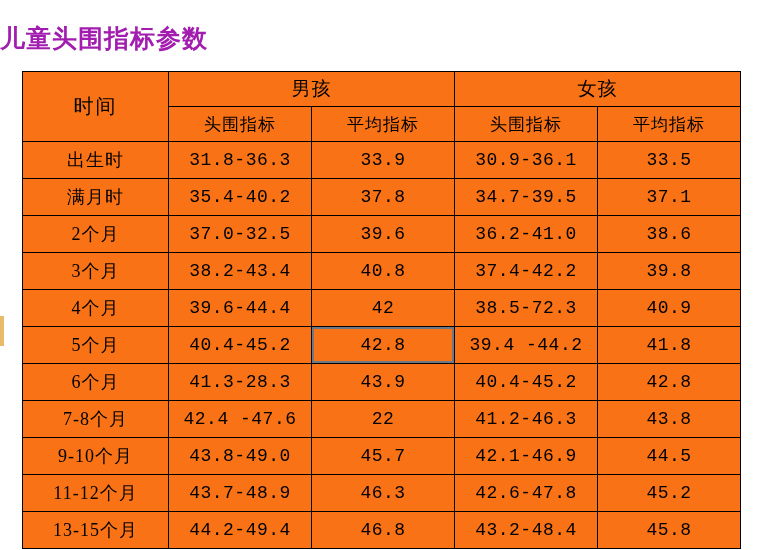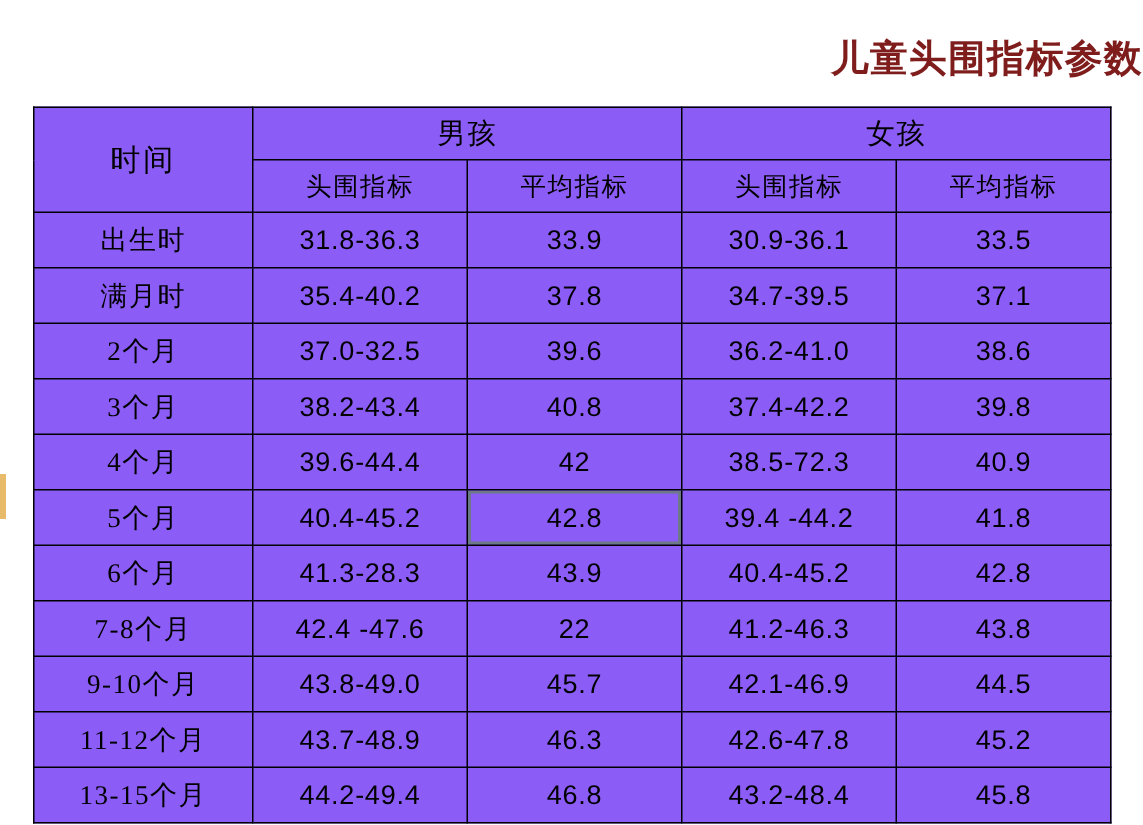--- a/index.html
+++ b/index.html
@@ -14,36 +14,36 @@
     color: #111111;
     overflow: hidden;
   }
   .page {
     position: relative;
     width: 762px;
     height: 550px;
     box-sizing: border-box;
   }
   .title {
-    text-align: right;
+    text-align: left;
     font-size: 25px;
     font-weight: bold;
     letter-spacing: 1px;
     padding-top: 22px;
     padding-bottom: 16px;
-    color: #7f1d1d;
+    color: #a21caf;
   }
   .table-wrap {
     padding: 0 22px;
   }
   table.growth {
     width: 718px;
     border-collapse: collapse;
     table-layout: fixed;
-    background: #8b5cf6;
+    background: #f97316;
   }
   table.growth th,
   table.growth td {
     border: 1px solid #000000;
     text-align: center;
     vertical-align: middle;
     font-weight: normal;
     color: #000000;
   }
   .col-time { width: 146px; }
@@ -70,21 +70,21 @@
   }
   td.row-label {
     font-size: 18px;
     font-weight: bold;
     height: 34px;
     letter-spacing: 1px;
   }
   td.value {
     font-size: 18px;
     height: 34px;
-    font-family: Liberation Sans, sans-serif;
+    font-family: Liberation Mono, monospace;
     letter-spacing: 0.5px;
   }
   td.value.highlight {
     box-shadow: inset 0 0 0 2px #6b7a86;
   }
   
   .accent-mark {
     position: absolute;
     left: 0px;
     width: 4px;

